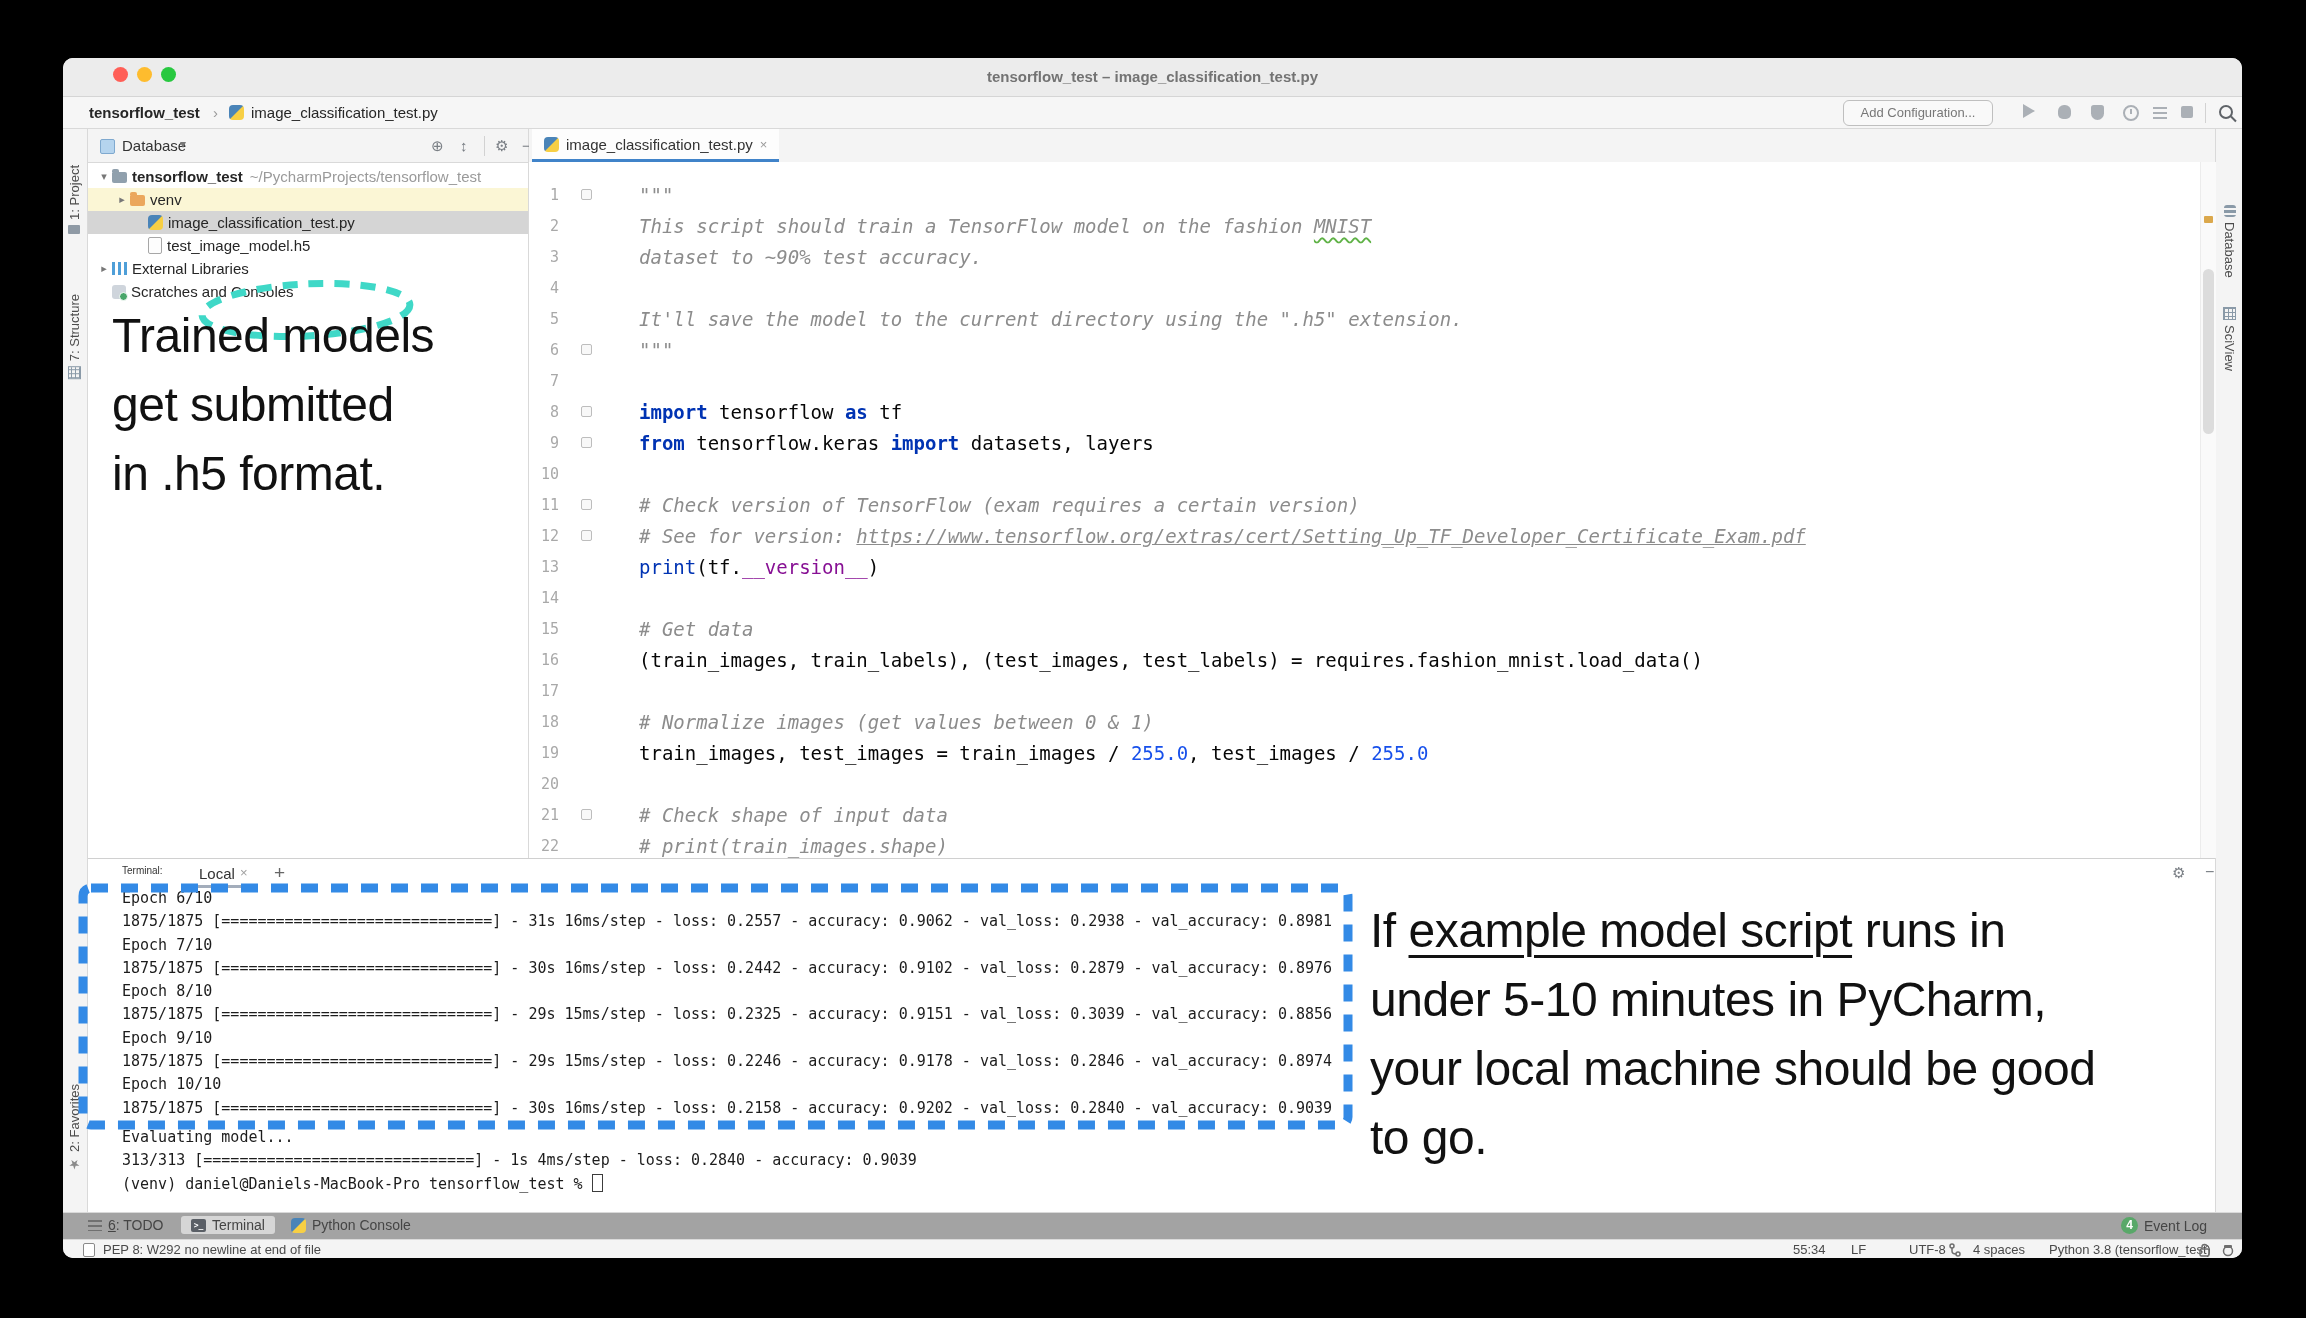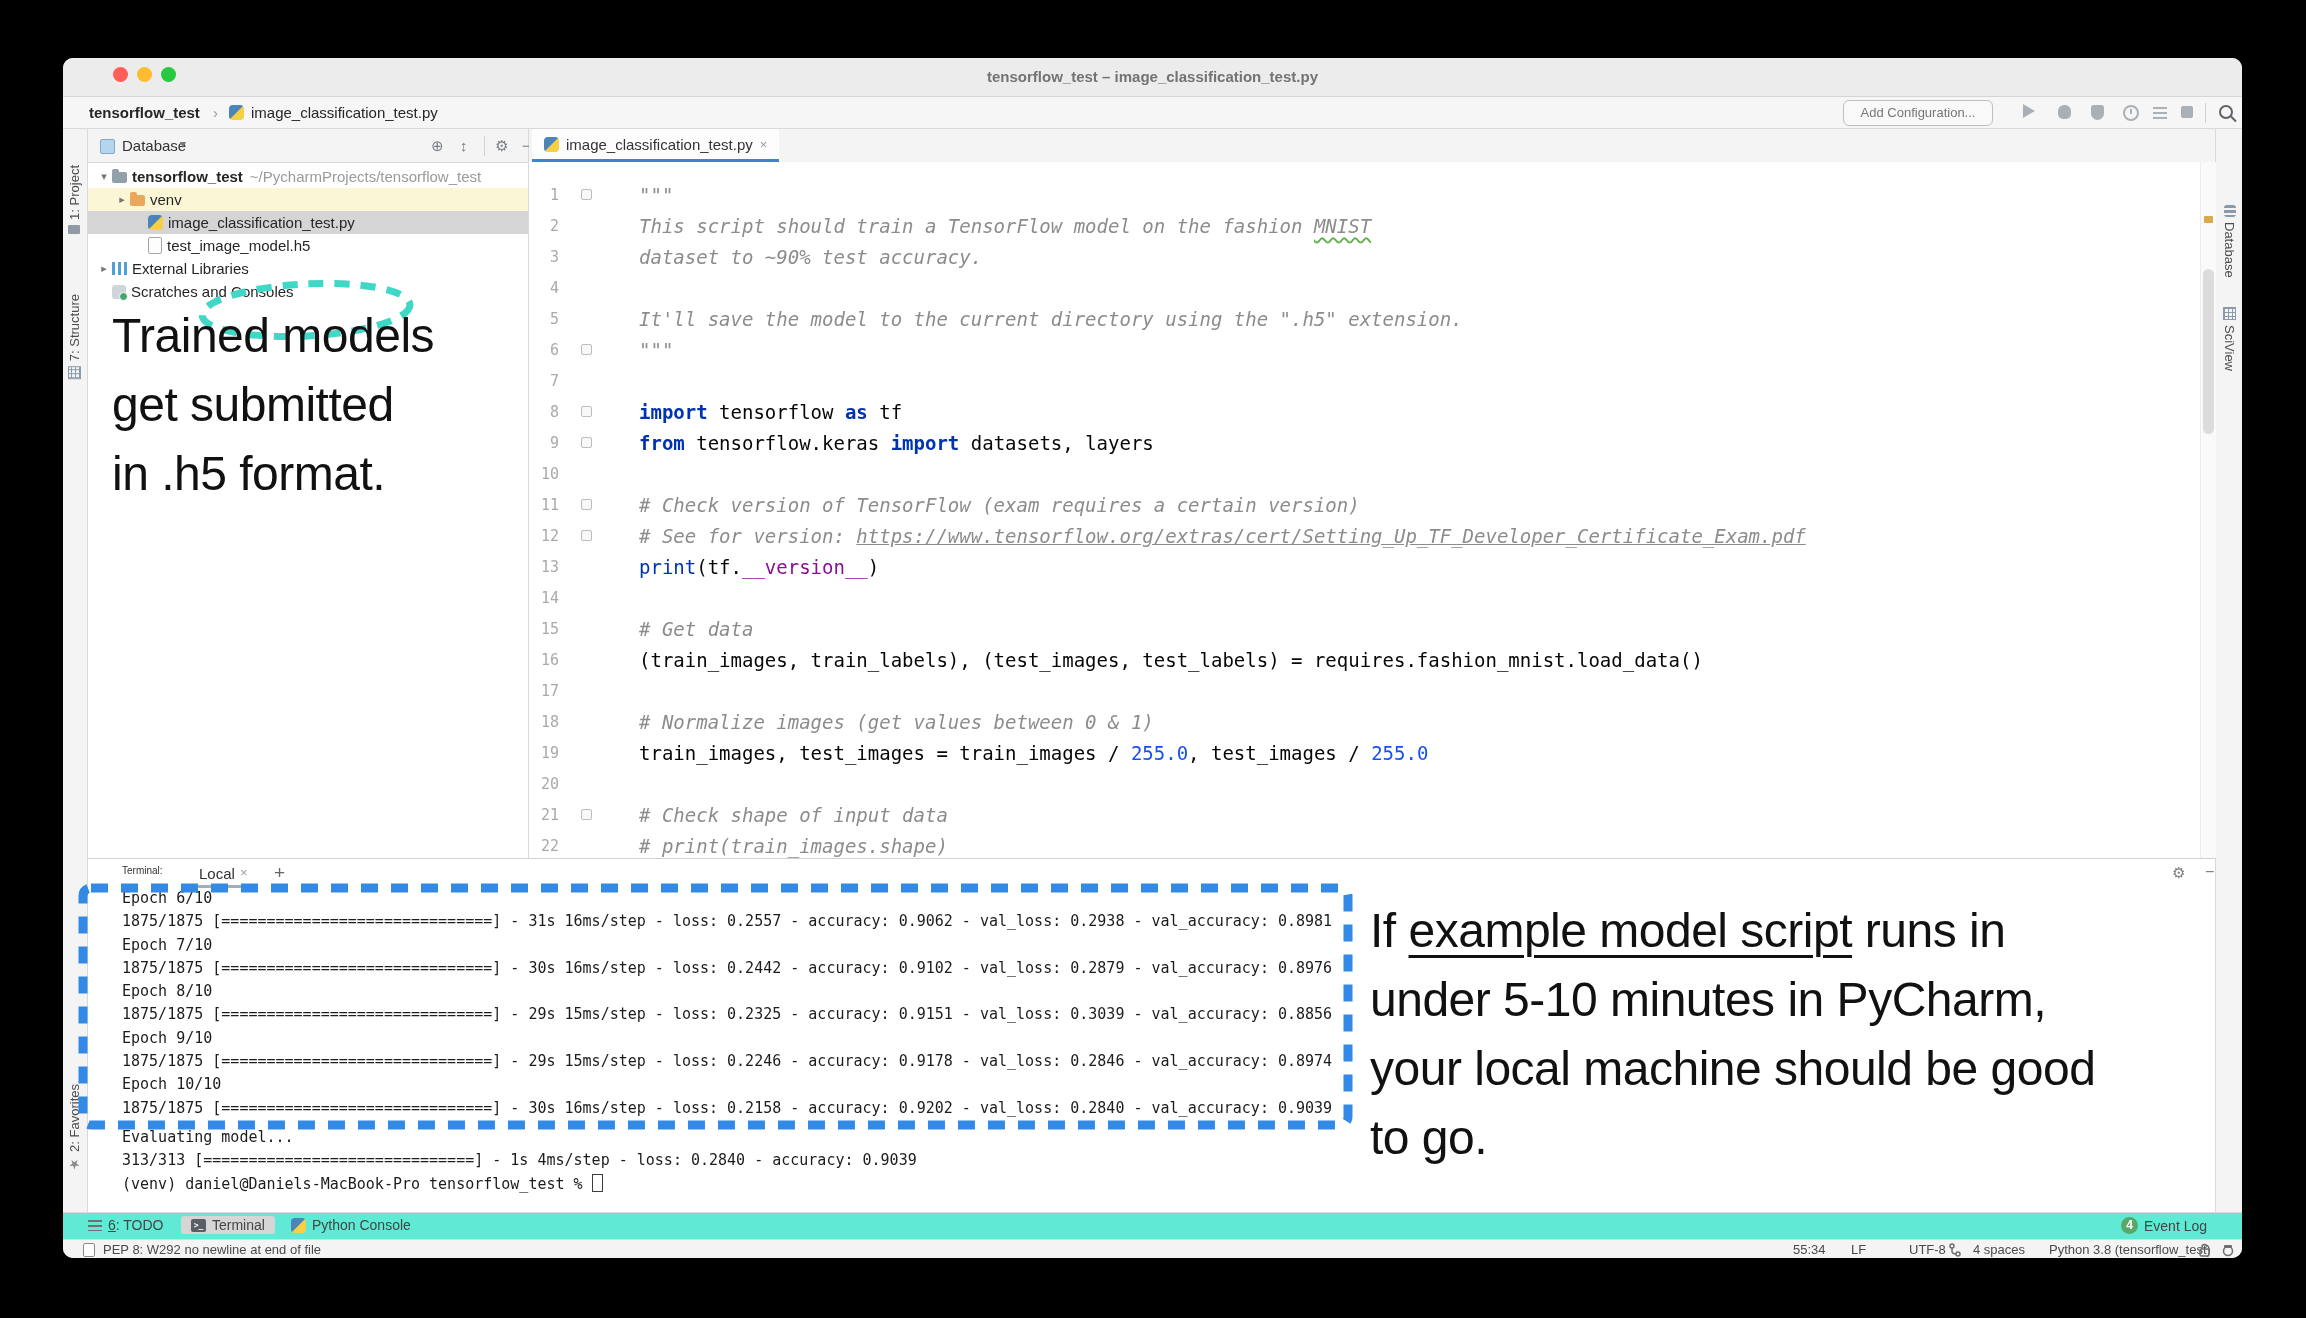--- a/index.html
+++ b/index.html
@@ -97,21 +97,21 @@
   #term-tab-close{left:152px;top:6px;font-size:13px;color:#a0a0a0;}
   #term-tab-underline{left:103px;top:26px;width:66px;height:3px;background:#a3adbb;border-radius:2px;}
   #term-add{left:186px;top:3px;font-size:19px;color:#666;}
   #term-gear{left:2084px;top:5px;font-size:15px;color:#7a7f85;}
   #term-min{left:2117px;top:4px;font-size:16px;color:#7a7f85;}
   #term-lines{position:absolute;left:34px;top:28px;font-family:"DejaVu Sans Mono",monospace;font-size:15px;color:#1c1c1c;}
   .tline{height:23.3px;line-height:23.3px;white-space:pre;}
   .tline.gap{margin-top:6px;}
   .cursor{display:inline-block;width:9px;height:16px;border:1.5px solid #3c3c3c;vertical-align:-3px;}
   
-  #toolwinbar{left:0;top:1154px;width:2179px;height:27px;background:#5eead4;border-top:1px solid #d9d9d9;box-sizing:border-box;}
+  #toolwinbar{left:0;top:1154px;width:2179px;height:27px;background:#a3a3a3;border-top:1px solid #d9d9d9;box-sizing:border-box;}
   .twitem{top:4px;font-size:14px;color:#454545;display:flex;align-items:center;gap:6px;}
   #tw-todo{left:25px;}
   .todo-icon{width:14px;height:11px;background:repeating-linear-gradient(180deg,#707070 0 2px,transparent 2px 5px);}
   #tw-terminal{left:118px;background:#d6d6d6;border-radius:3px;padding:1px 10px;top:3px;}
   .term-btn-icon{width:15px;height:13px;background:#5a5f66;border-radius:2px;color:#fff;font:bold 8px/13px "DejaVu Sans Mono",monospace;text-align:center;}
   #tw-python{left:228px;}
   #tw-eventlog{left:2058px;}
   .evbadge{width:17px;height:17px;border-radius:50%;background:#59a869;color:#fff;font-size:12px;font-weight:bold;text-align:center;line-height:17px;}
   #statusbar{left:0;top:1181px;width:2179px;height:19px;background:#f4f4f4;border-top:1px solid #dadada;box-sizing:border-box;font-size:13px;color:#4a4a4a;}
   #status-msg{left:40px;top:2px;}

